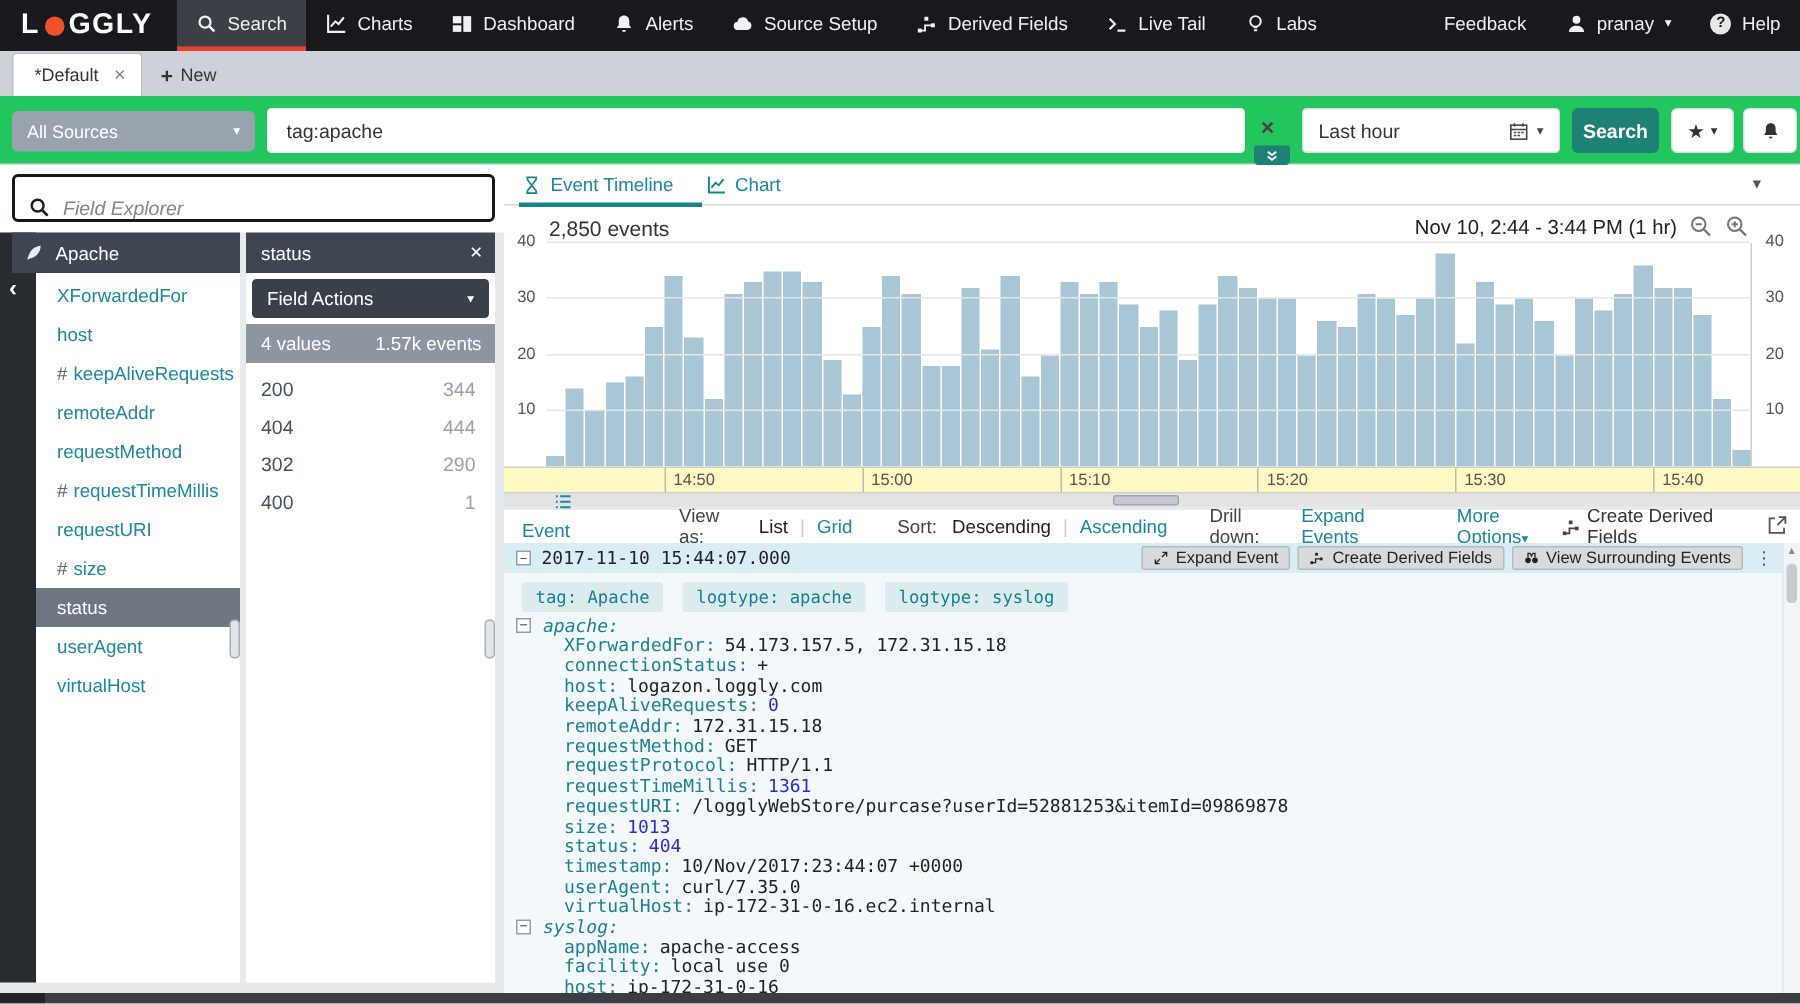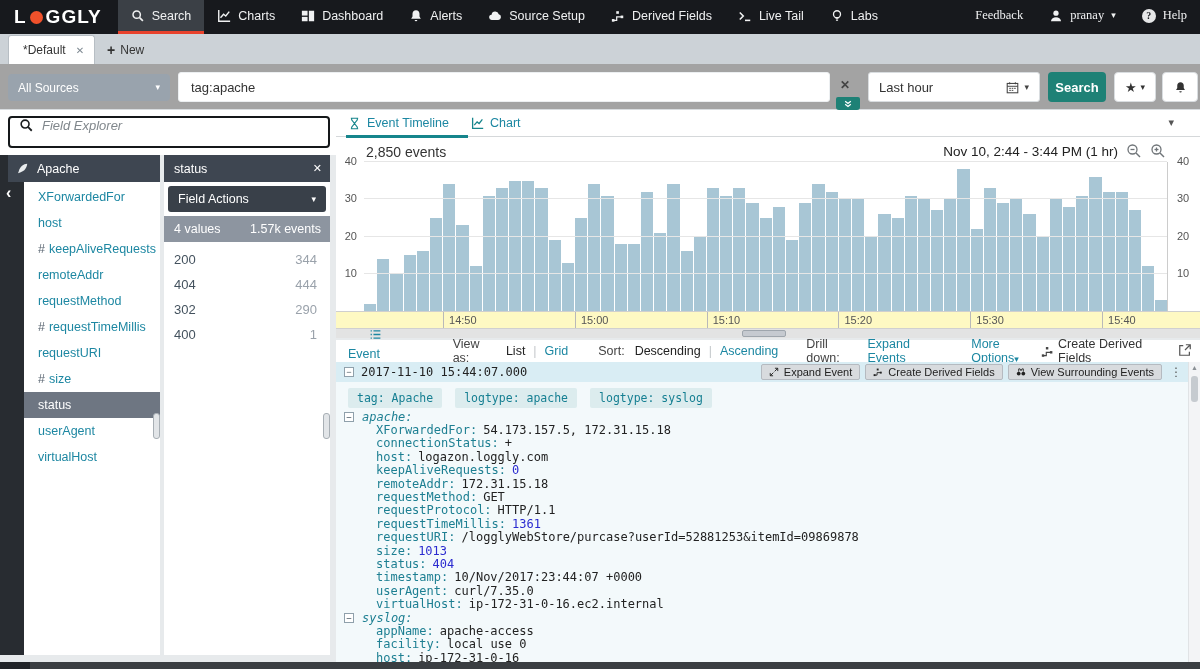--- a/index.html
+++ b/index.html
@@ -10,53 +10,53 @@
   .icon svg { width:13px; height:13px; display:block; }
 
   
   #topnav { position:absolute; left:0; top:0; width:1200px; height:34px; background:#17191d; display:flex; align-items:stretch; color:#f0f1f2; font-size:12.5px; }
   .logo { display:flex; align-items:center; gap:2px; padding:0 16px 0 14px; font-weight:bold; font-size:19px; letter-spacing:1px; color:#fff; }
   .logo-dot { width:13px; height:13px; border-radius:50%; background:#f0512b; display:inline-block; margin:0 1px; }
   #nav-items { display:flex; align-items:stretch; }
   .nav-item { display:flex; align-items:center; gap:7px; padding:0 13px; cursor:pointer; border-bottom:3px solid transparent; }
   .nav-item.active { background:#3b4046; border-bottom:3px solid #e8422c; }
   .nav-item .icon svg { width:14px; height:14px; }
-  .nav-right { margin-left:auto; display:flex; align-items:stretch;font-family:Liberation Serif, serif; }
+  .nav-right { margin-left:auto; display:flex; align-items:stretch; }
   .caret { font-size:9px; line-height:1; }
   .qcircle { width:14px; height:14px; border-radius:50%; background:#e6e7e8; color:#17191d; font-size:10px; font-weight:bold; display:inline-flex; align-items:center; justify-content:center; }
 
   
   #tabbar { position:absolute; left:0; top:34px; width:1200px; height:30px; background:#ccd2d7; display:flex; align-items:flex-end; }
   .tab.active { display:flex; align-items:center; gap:10px; background:#fff; border:1px solid #b7bec4; border-bottom:none; border-radius:3px 3px 0 0; height:29px; margin-left:8px; padding:0 10px 0 14px; font-size:12px; color:#333; }
   .tab-x { color:#7d8891; font-size:10px; cursor:pointer; }
   .newtab { display:flex; align-items:center; gap:5px; height:29px; padding:0 12px; font-size:12px; color:#333; cursor:pointer; }
   .newtab .plus { font-weight:bold; font-size:14px; }
 
   
-  #searchrow { position:absolute; left:0; top:64px; width:1200px; height:46px; background:#a3a3a3; border-bottom:1px solid #d8dcdf; }
+  #searchrow { position:absolute; left:0; top:64px; width:1200px; height:46px; background:#22c55e; border-bottom:1px solid #d8dcdf; }
   .source-select { position:absolute; left:8px; top:10px; width:162px; height:27px; background:#99a3ad; border-radius:4px; color:#fff; font-size:12px; display:flex; align-items:center; padding:0 10px; cursor:pointer; }
   .source-select .caret { margin-left:auto; color:#fff; }
   .query-input { position:absolute; left:178px; top:8px; width:652px; height:30px; border:1px solid #eceff1; border-radius:3px; font-size:13px; color:#333; padding:0 12px; font-family:"Liberation Sans",sans-serif; outline:none; }
   .clear-x { position:absolute; left:840px; top:14px; color:#444; font-size:12px; font-weight:bold; cursor:pointer; }
   .chev-badge { position:absolute; left:836px; top:33px; width:24px; height:13px; background:#1e8176; border-radius:2px 2px 3px 3px; color:#fff; display:flex; align-items:center; justify-content:center; cursor:pointer; }
   .chev-badge svg { width:10px; height:10px; }
   .time-box { position:absolute; left:868px; top:8px; width:172px; height:30px; border:1px solid #d9dde0; border-radius:3px; display:flex; align-items:center; font-size:13px; color:#333; padding:0 10px; cursor:pointer; background:#fff; }
   .time-box .icon { margin-left:auto; color:#444; }
   .time-box .caret { color:#444; margin-left:5px; }
   .search-btn { position:absolute; left:1048px; top:8px; width:58px; height:30px; background:#1e8176; border:none; border-radius:4px; color:#fff; font-weight:bold; font-size:13px; cursor:pointer; font-family:"Liberation Sans",sans-serif; }
   .star-btn { position:absolute; left:1114px; top:8px; width:42px; height:30px; background:#fff; border:1px solid #d9dde0; border-radius:4px; color:#333; cursor:pointer; display:flex; align-items:center; justify-content:center; gap:4px; }
   .star-btn .star { font-size:13px; }
   .bell-btn { position:absolute; left:1162px; top:8px; width:36px; height:30px; background:#fff; border:1px solid #d9dde0; border-radius:4px; color:#333; cursor:pointer; display:flex; align-items:center; justify-content:center; }
   .bell-btn svg { width:13px; height:13px; }
 
   
   #workspace { position:absolute; left:0; top:110px; width:1200px; height:552px; background:#e7eaec; }
   .white-underlay { position:absolute; left:0; top:0; width:336px; height:45px; background:#fff; }
 
-  .fe-search { position:absolute; left:8px; top:6px; width:322px; height:32px; background:#fff; border:2px solid #15181a; border-radius:4px; display:flex; align-items:flex-start; padding:0 9px; gap:8px; }
+  .fe-search { position:absolute; left:8px; top:6px; width:322px; height:32px; background:#fff; border:2px solid #15181a; border-radius:4px; display:flex; align-items:flex-end; padding:0 9px; gap:8px; }
   .fe-search input { border:none; outline:none; flex:1; font-size:13px; color:#333; font-family:"Liberation Sans",sans-serif; }
   .fe-search input::placeholder { font-style:italic; color:#80878c; }
   .fe-search .icon { color:#1a1d1f; }
   .fe-search .icon svg { width:15px; height:15px; }
 
   .rail { position:absolute; left:0; top:45px; width:24px; height:500px; background:#282c31; }
   .rail .collapse { position:absolute; left:6px; top:30px; color:#fff; font-size:16px; font-weight:bold; cursor:pointer; line-height:1; }
 
   .apache-header { position:absolute; left:8px; top:45px; width:152px; height:27px; background:#3e4651; color:#fff; font-size:12.5px; display:flex; align-items:center; gap:8px; padding:0 0 0 8px; }
   .apache-header .icon { color:#e9ecee; }

